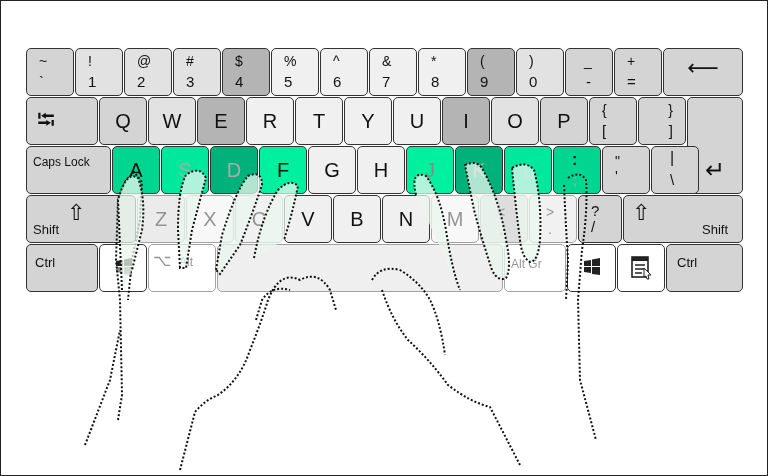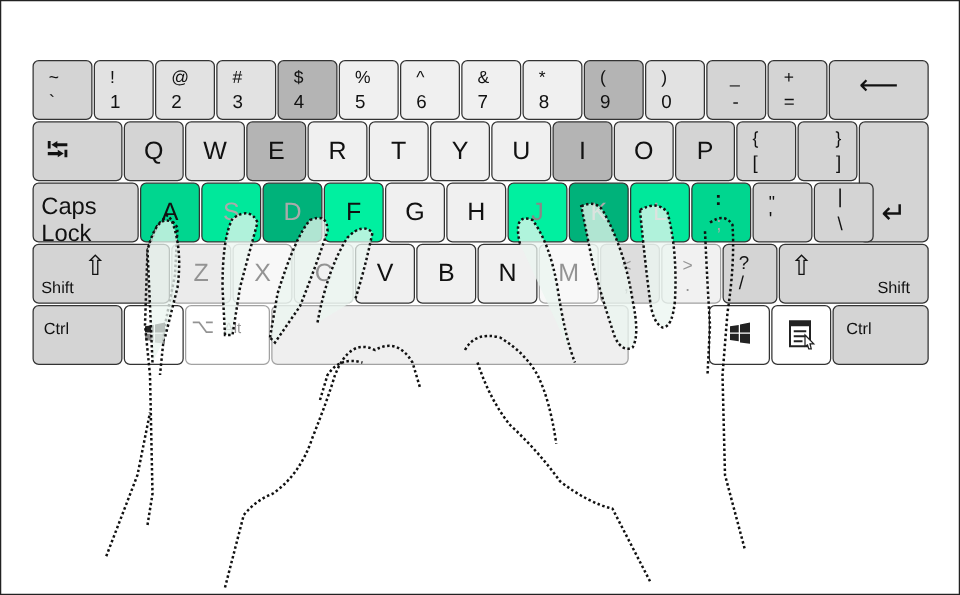--- a/index.html
+++ b/index.html
@@ -124,21 +124,21 @@
   </div>
   <div class="key" style="left:638px;top:97px;width:48px;height:48px;">
     <span class="lbl-top" style="left:auto;right:12px">}</span>
     <span class="lbl-bot" style="left:auto;right:12px">]</span>
   </div>
   <div class="key" style="left:687px;top:97px;width:56px;height:97px;">
     <span class="lbl-main" style="top:58px;font-size:24px;">↵</span>
   </div>
 
   <div class="key" style="left:26px;top:146px;width:85px;height:48px;">
-    <span class="lbl-side" style="left:6px;top:8px;font-size:19px;">Caps Lock</span>
+    <span class="lbl-side" style="left:6px;top:8px;font-size:12px;">Caps Lock</span>
   </div>
   <div class="key k-g1" style="left:112px;top:146px;width:48px;height:48px;">
       <span class="lbl-main">A</span>
     </div>
   <div class="key k-g2" style="left:161px;top:146px;width:48px;height:48px;">
       <span class="lbl-main" style="color:#aaa">S</span>
     </div>
   <div class="key k-g3" style="left:210px;top:146px;width:48px;height:48px;">
       <span class="lbl-main" style="color:#aaa">D</span>
     </div>
@@ -222,20 +222,23 @@
     <svg style="position:absolute;left:14px;top:12px" width="20" height="20" viewBox="0 0 20 20">
       <path d="M2 4 L9 3 L9 9 L2 9 Z M10 2.5 L18 1 L18 9 L10 9 Z" fill="#222"></path>
       <path d="M2 10 L9 10 L9 16 L2 15 Z M10 10 L18 10 L18 18 L10 17 Z" fill="#888"></path>
     </svg>
   </div>
   <div class="key k-white k-faded" style="left:148px;top:244px;width:68px;height:48px;">
     <span class="lbl-side" style="left:4px;top:6px;font-size:16px;">⌥</span>
     <span class="lbl-side" style="left:30px;top:10px;font-size:12px;">Alt</span>
   </div>
   <div class="key k-faded" style="left:217px;top:244px;width:286px;height:48px;background:#ddd;"></div>
+  <div class="key k-white k-faded" style="left:504px;top:244px;width:62px;height:48px;">
+    <span class="lbl-side" style="left:6px;top:12px;font-size:12px;">Alt Gr</span>
+  </div>
   <div class="key k-white" style="left:567px;top:244px;width:49px;height:48px;">
     <svg style="position:absolute;left:14px;top:12px" width="20" height="20" viewBox="0 0 20 20">
       <path d="M2 4 L9 3 L9 9 L2 9 Z M10 2.5 L18 1 L18 9 L10 9 Z M2 10 L9 10 L9 16 L2 15 Z M10 10 L18 10 L18 18 L10 17 Z" fill="#222"></path>
     </svg>
   </div>
   <div class="key k-white" style="left:617px;top:244px;width:48px;height:48px;">
     <svg style="position:absolute;left:12px;top:10px" width="24" height="26" viewBox="0 0 24 26">
       <rect x="2" y="2" width="16" height="20" fill="#fff" stroke="#222" stroke-width="1.6"></rect>
       <rect x="2" y="2" width="16" height="4" fill="#222"></rect>
       <line x1="5" y1="10" x2="15" y2="10" stroke="#222" stroke-width="1.5"></line>

